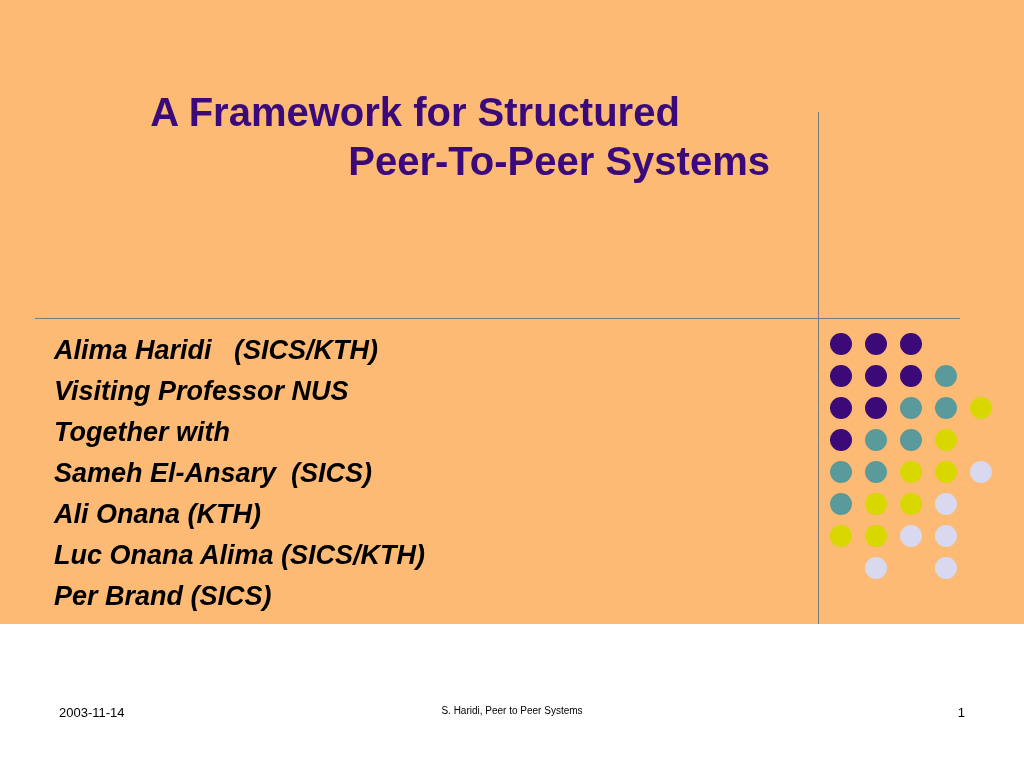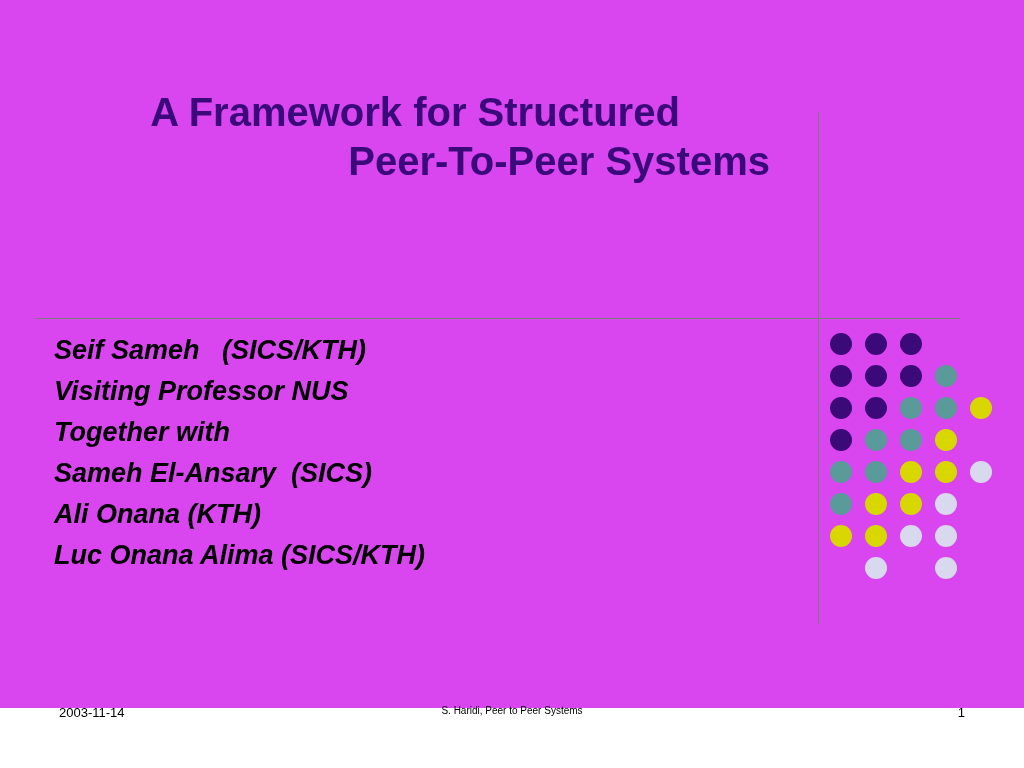--- a/index.html
+++ b/index.html
@@ -9,22 +9,22 @@
   body {
     width: 1024px;
     height: 768px;
     background: #ffffff;
     font-family: "Liberation Sans", sans-serif;
     overflow: hidden;
   }
   .slide {
     position: relative;
     width: 1024px;
-    height: 708px;
-    background: #d946ef;
+    height: 624px;
+    background: #fdba74;
     text-decoration: underline;
   }
 
   
   .title-block {
     position: absolute;
     left: 70px;
     top: 88px;
     width: 700px;
     text-align: center;
@@ -126,26 +126,27 @@
 
   <div class="title-block">
     <div class="title-line first">A Framework for Structured</div>
     <div class="title-line second">Peer-To-Peer Systems</div>
   </div>
 
   <div class="h-rule"></div>
   <div class="v-rule"></div>
 
   <div class="body-block">
-    <div class="body-line">Seif Sameh   (SICS/KTH)</div>
+    <div class="body-line">Alima Haridi   (SICS/KTH)</div>
     <div class="body-line">Visiting Professor NUS</div>
     <div class="body-line">Together with</div>
     <div class="body-line">Sameh El-Ansary  (SICS)</div>
     <div class="body-line">Ali Onana (KTH)</div>
     <div class="body-line">Luc Onana Alima (SICS/KTH)</div>
+    <div class="body-line">Per Brand (SICS)</div>
   </div>
 
   <div class="dots" id="dot-matrix">
       <div class="dot" style="left: 0px; top: 0px; background: rgb(59, 10, 120);"></div>
       <div class="dot" style="left: 35px; top: 0px; background: rgb(59, 10, 120);"></div>
       <div class="dot" style="left: 70px; top: 0px; background: rgb(59, 10, 120);"></div>
       <div class="dot" style="left: 0px; top: 32px; background: rgb(59, 10, 120);"></div>
       <div class="dot" style="left: 35px; top: 32px; background: rgb(59, 10, 120);"></div>
       <div class="dot" style="left: 70px; top: 32px; background: rgb(59, 10, 120);"></div>
       <div class="dot" style="left: 105px; top: 32px; background: rgb(90, 154, 154);"></div>

